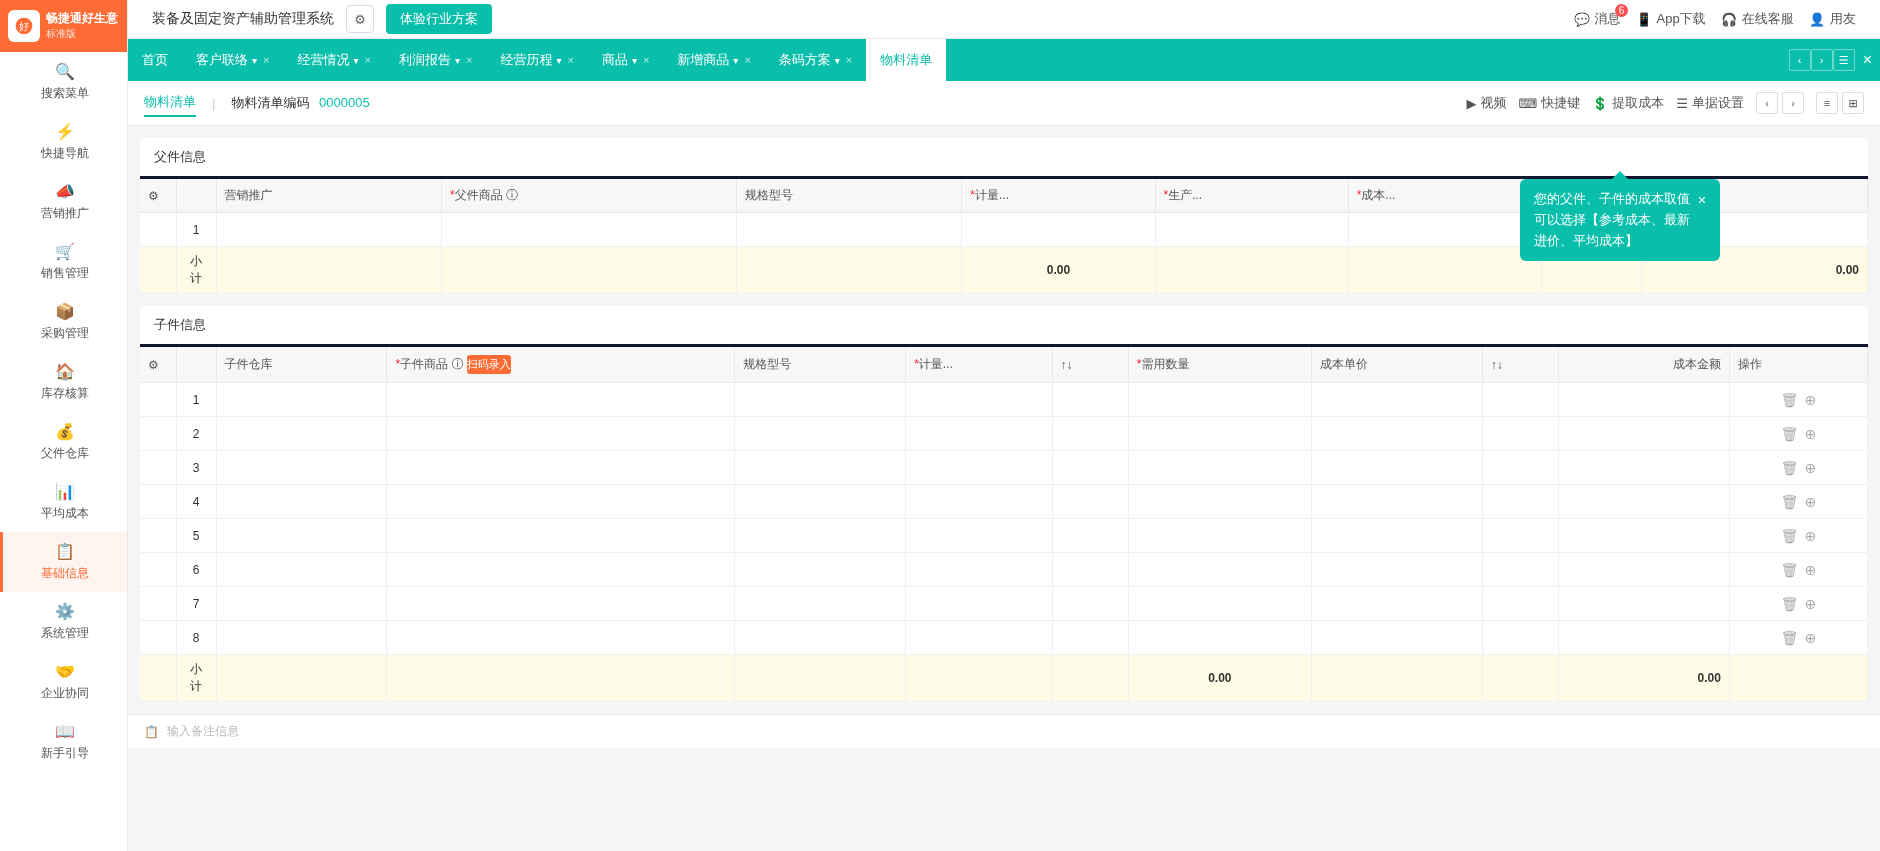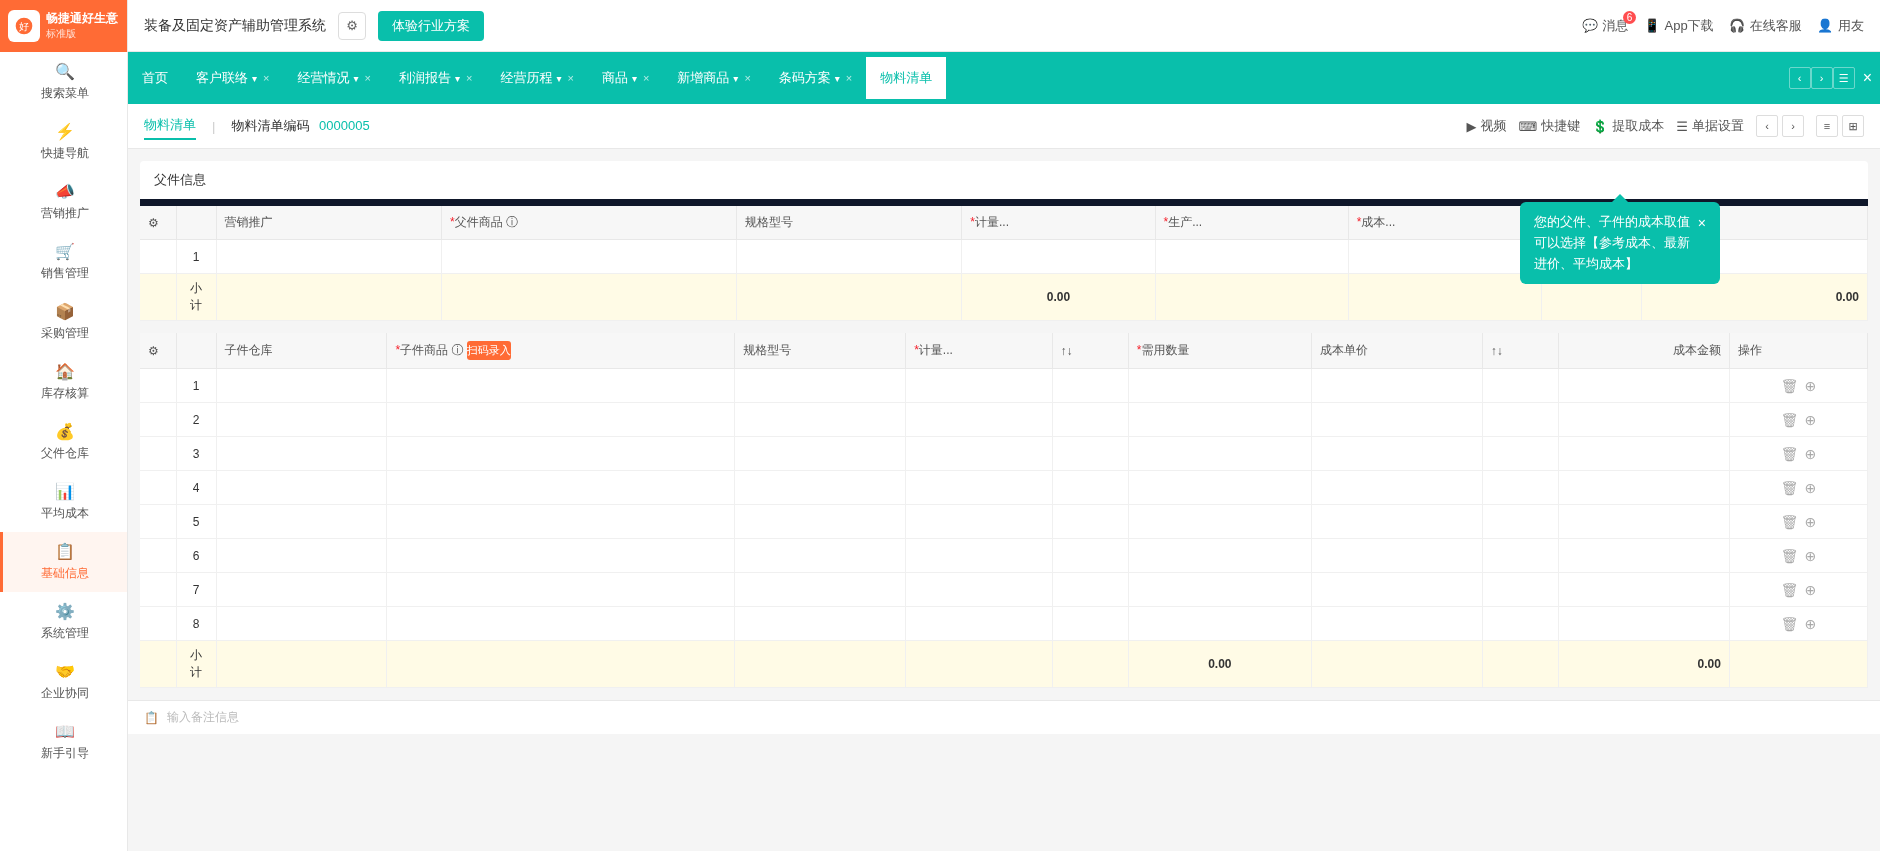--- a/index.html
+++ b/index.html
@@ -13,48 +13,48 @@
     .sidebar-header-text { font-size: 12px; font-weight: bold; line-height: 1.3; }
     .sidebar-nav { flex: 1; overflow-y: auto; }
     .sidebar-item { display: flex; flex-direction: column; align-items: center; padding: 10px 6px; cursor: pointer; color: #555; font-size: 12px; gap: 4px; border-left: 3px solid transparent; }
     .sidebar-item.active { background: #fff5f0; color: #ff6b35; border-left-color: #ff6b35; }
     .sidebar-item .icon { font-size: 16px; }
 
     
     .main { flex: 1; display: flex; flex-direction: column; overflow: hidden; }
 
     
-    .topbar { height: 52px; background: #fff; border-bottom: 1px solid #e8e8e8; display: flex; align-items: center; padding: 0 16px; gap: 12px; flex-shrink: 0; }
+    .topbar { height: 39px; background: #fff; border-bottom: 1px solid #e8e8e8; display: flex; align-items: center; padding: 0 24px; gap: 12px; flex-shrink: 0; }
     .topbar-btn { background: #09bfab; color: #fff; border: none; border-radius: 4px; padding: 6px 14px; font-size: 13px; cursor: pointer; }
     .topbar-actions { display: flex; align-items: center; gap: 16px; margin-left: auto; }
     .topbar-action { display: flex; align-items: center; gap: 4px; color: #555; font-size: 13px; cursor: pointer; position: relative; }
     .badge { background: #ff4d4f; color: #fff; border-radius: 10px; font-size: 10px; padding: 1px 4px; position: absolute; top: -6px; right: -8px; }
     .gear-btn { width: 28px; height: 28px; border: 1px solid #ddd; border-radius: 4px; display: flex; align-items: center; justify-content: center; cursor: pointer; color: #666; }
 
     
-    .nav-tabs { background: #09bfab; display: flex; align-items: center; flex-shrink: 0; height: 52px; }
+    .nav-tabs { background: #09bfab; display: flex; align-items: center; flex-shrink: 0; height: 42px; }
     .nav-tab { padding: 0 14px; height: 42px; display: flex; align-items: center; color: #fff; font-size: 13px; cursor: pointer; white-space: nowrap; gap: 4px; position: relative; }
     .nav-tab.active { background: #fff; color: #09bfab; font-weight: 500; }
     .nav-tab .close-x { font-size: 11px; color: rgba(255,255,255,0.7); margin-left: 2px; }
     .nav-tab .chevron { font-size: 10px; }
 
     
     .content { flex: 1; overflow-y: auto; background: #f5f5f5; padding: 0; }
 
     
     .sub-header { background: #fff; padding: 8px 16px; display: flex; align-items: center; gap: 16px; border-bottom: 1px solid #e8e8e8; }
     .sub-tab { font-size: 13px; color: #333; cursor: pointer; padding: 4px 0; }
     .sub-tab.active { color: #09bfab; border-bottom: 2px solid #09bfab; }
     .sub-divider { color: #ccc; }
     .sub-actions { margin-left: auto; display: flex; align-items: center; gap: 12px; font-size: 13px; color: #555; }
     .sub-action { display: flex; align-items: center; gap: 4px; cursor: pointer; }
 
     
     .section { margin: 12px; background: #fff; border-radius: 4px; }
-    .section-title { font-size: 13px; color: #333; font-weight: 500; padding: 10px 14px; border-bottom: 7px solid #0f172a; }
+    .section-title { font-size: 13px; color: #333; font-weight: 500; padding: 10px 14px; border-bottom: 3px solid #0f172a; }
 
     
     .data-table { width: 100%; border-collapse: collapse; font-size: 12px; }
     .data-table th { background: #f7f7f7; color: #555; padding: 8px 8px; text-align: left; border-bottom: 1px solid #e8e8e8; border-right: 1px solid #e8e8e8; font-weight: normal; white-space: nowrap; }
     .data-table td { padding: 6px 8px; border-bottom: 1px solid #f0f0f0; border-right: 1px solid #f0f0f0; color: #333; height: 34px; }
     .subtotal-row td { background: #fffbe6; font-weight: 500; }
     .required-mark { color: #f5222d; }
     .col-num { width: 40px; text-align: center; color: #999; }
     .col-setting { width: 36px; text-align: center; }
     .scan-btn { background: #ff6b35; color: #fff; border: none; border-radius: 3px; padding: 2px 0; font-size: 11px; cursor: pointer; }
@@ -296,20 +296,21 @@
             <td></td>
             <td></td>
             <td></td>
             <td style="text-align:right;font-weight:bold;">0.00</td>
           </tr>
         </tbody>
       </table>
     </div>
 
     <div class="section">
+      <div class="section-title">子件信息</div>
       <table class="data-table">
         <thead>
           <tr>
             <th class="col-setting">⚙</th>
             <th class="col-num"></th>
             <th>子件仓库</th>
             <th><span class="required-mark">*</span>子件商品 ⓘ <button class="scan-btn">扫码录入</button></th>
             <th>规格型号</th>
             <th><span class="required-mark">*</span>计量...</th>
             <th>↑↓</th>

